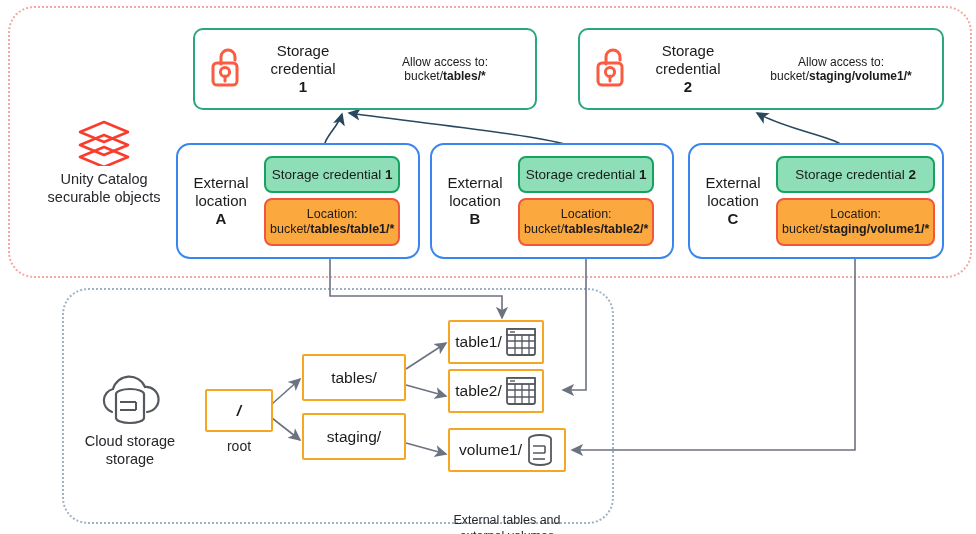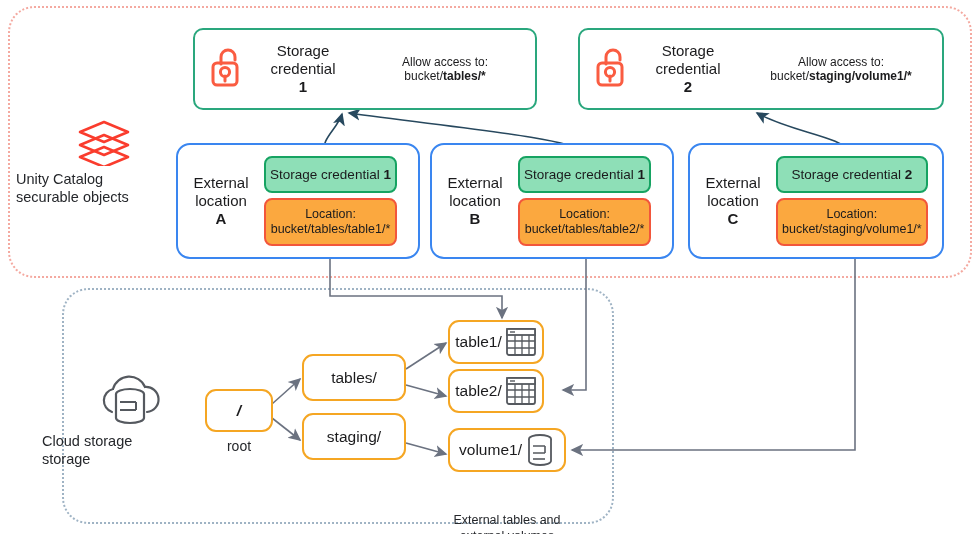--- a/index.html
+++ b/index.html
@@ -27,27 +27,27 @@
   .extloc{background:#ffffff;border:2.4px solid #3a86f0;border-radius:14px;
           display:flex;align-items:center;}
   .extloc-label{font-size:15px;line-height:1.18;text-align:center;width:86px;flex:0 0 auto;}
   .extloc-label .n{display:block;font-weight:bold;}
   .extloc-stack{flex:1;display:flex;flex-direction:column;gap:5px;padding-right:21px;}
   .chip-green{background:#8edfb7;border:2px solid #16a362;border-radius:8px;
               font-size:13.5px;text-align:center;padding:9px 4px;}
   .chip-green b{font-weight:bold;}
   .chip-orange{background:#fba83f;border:2px solid #f2563b;border-radius:8px;
                font-size:12.5px;line-height:1.2;text-align:center;padding:7px 4px;}
-  .chip-orange b{font-weight:normal;text-align:right;}
-
-  
-  .side-cap{position:absolute;text-align:left;font-size:14.5px;line-height:1.25;color:#25272b;}
-
-  
-  .node{background:#ffffff;border:2.2px solid #f5a623;border-radius:11px;
+  .chip-orange b{font-weight:bold;text-align:right;}
+
+  
+  .side-cap{position:absolute;text-align:center;font-size:14.5px;line-height:1.25;color:#25272b;}
+
+  
+  .node{background:#ffffff;border:2.2px solid #f5a623;border-radius:2px;
         display:flex;align-items:center;justify-content:center;gap:3px;
         font-size:15.5px;color:#1b1b1d;}
   .node-sub{position:absolute;text-align:center;font-size:14px;color:#25272b;line-height:1.25;}
   .tree-cap{position:absolute;text-align:center;font-size:12.5px;line-height:1.3;color:#25272b;}
 </style>
 </head>
 <body>
 
 <div id="stage">
 

